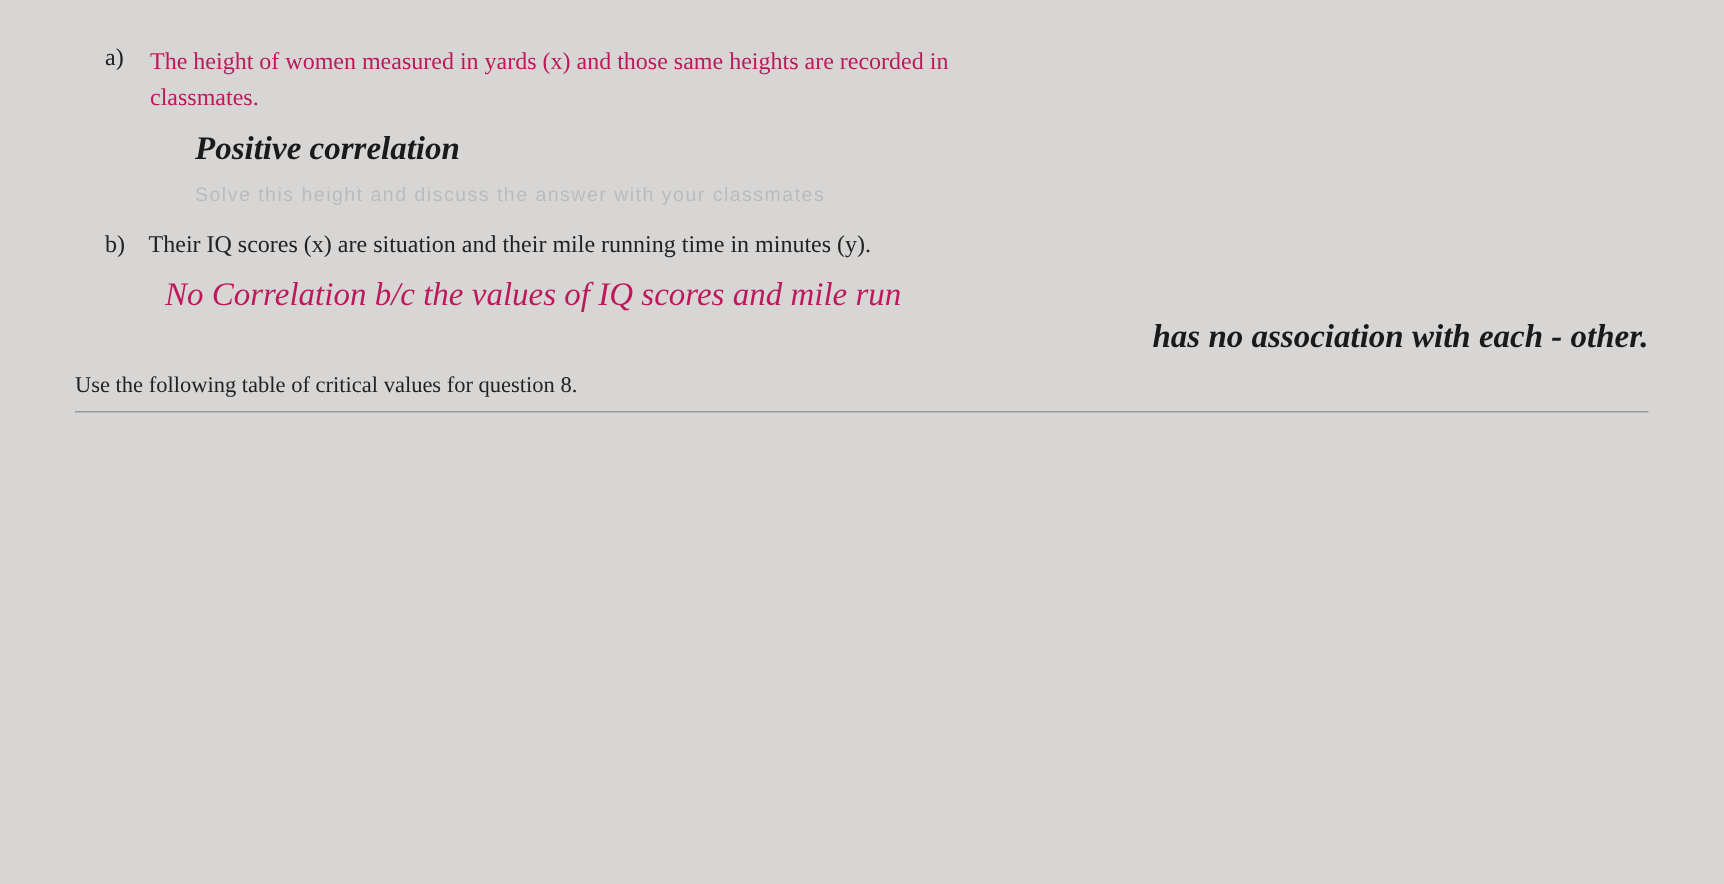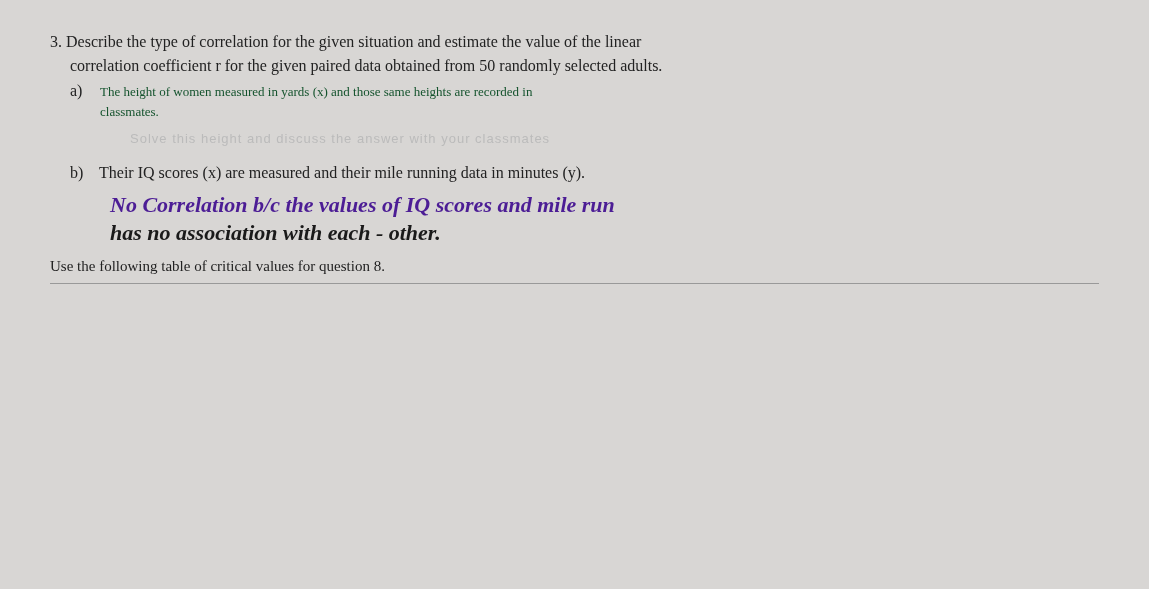--- a/index.html
+++ b/index.html
@@ -47,22 +47,22 @@
     }
 
     .part-label {
       font-size: 16px;
       color: #222;
       min-width: 30px;
       margin-left: 20px;
     }
 
     .part-text {
-      font-size: 13px;
-      color: #14532d;
+      font-size: 16px;
+      color: #be185d;
       line-height: 1.5;
     }
 
     .handwritten-answer {
       font-family: 'Segoe Script', 'Comic Sans MS', cursive;
       font-size: 22px;
       color: #1a1a1a;
       margin-left: 80px;
       margin-top: 8px;
       margin-bottom: 6px;
@@ -86,78 +86,75 @@
     .part-b-text {
       font-size: 16px;
       color: #222;
       margin-left: 20px;
       margin-bottom: 10px;
     }
 
     .handwritten-b-line1 {
       font-family: 'Segoe Script', 'Comic Sans MS', cursive;
       font-size: 22px;
-      color: #4c1d95;
+      color: #be185d;
       margin-left: 60px;
       margin-bottom: 2px;
       font-style: italic;
-      font-weight: bold;
+      font-weight: normal;
     }
 
     .handwritten-b-line2 {
       font-family: 'Segoe Script', 'Comic Sans MS', cursive;
       font-size: 22px;
       color: #1a1a1a;
       margin-left: 60px;
       margin-bottom: 8px;
       font-style: italic;
       font-weight: bold;
+      text-align: right;
     }
 
     .footer-text {
       font-size: 15px;
       color: #222;
       margin-top: 10px;
     }
 
     .divider {
       border: none;
       border-bottom: 1px solid #999;
       margin-top: 8px;
     }
   </style>
 </head>
 <body>
 
 <div class="page">
 
   <div class="question-block">
-    <div class="question-header">
-      <span>3.</span>
-      <span>Describe the type of correlation for the given situation and estimate the value of the linear</span><br>
-      <span class="indent">correlation coefficient r for the given paired data obtained from 50 randomly selected adults.</span>
-    </div>
 
     <div class="part-a">
       <span class="part-label">a)</span>
       <div class="part-text">
         <span>The height of women measured in yards (x) and those same heights are recorded in</span><br>
         <span>classmates.</span>
       </div>
     </div>
 
+    <div class="handwritten-answer">Positive correlation</div>
 
     <div class="faded-text">Solve this height and discuss the answer with your classmates</div>
   </div>
 
   <div class="part-b-section">
     <div class="part-b-text">
       <span>b)</span>
       &nbsp;&nbsp;
-      <span>Their IQ scores (x) are measured and their mile running data in minutes (y).</span>
+      <span>Their IQ scores (x) are situation and their mile running time in minutes (y).</span>
     </div>
 
     <div class="handwritten-b-line1">No  Correlation b/c the values of IQ scores and mile run</div>
     <div class="handwritten-b-line2">has no association with each - other.</div>
   </div>
 
   <div class="footer-text">Use the following table of critical values for question 8.</div>
   <hr class="divider">
 
 </div>

